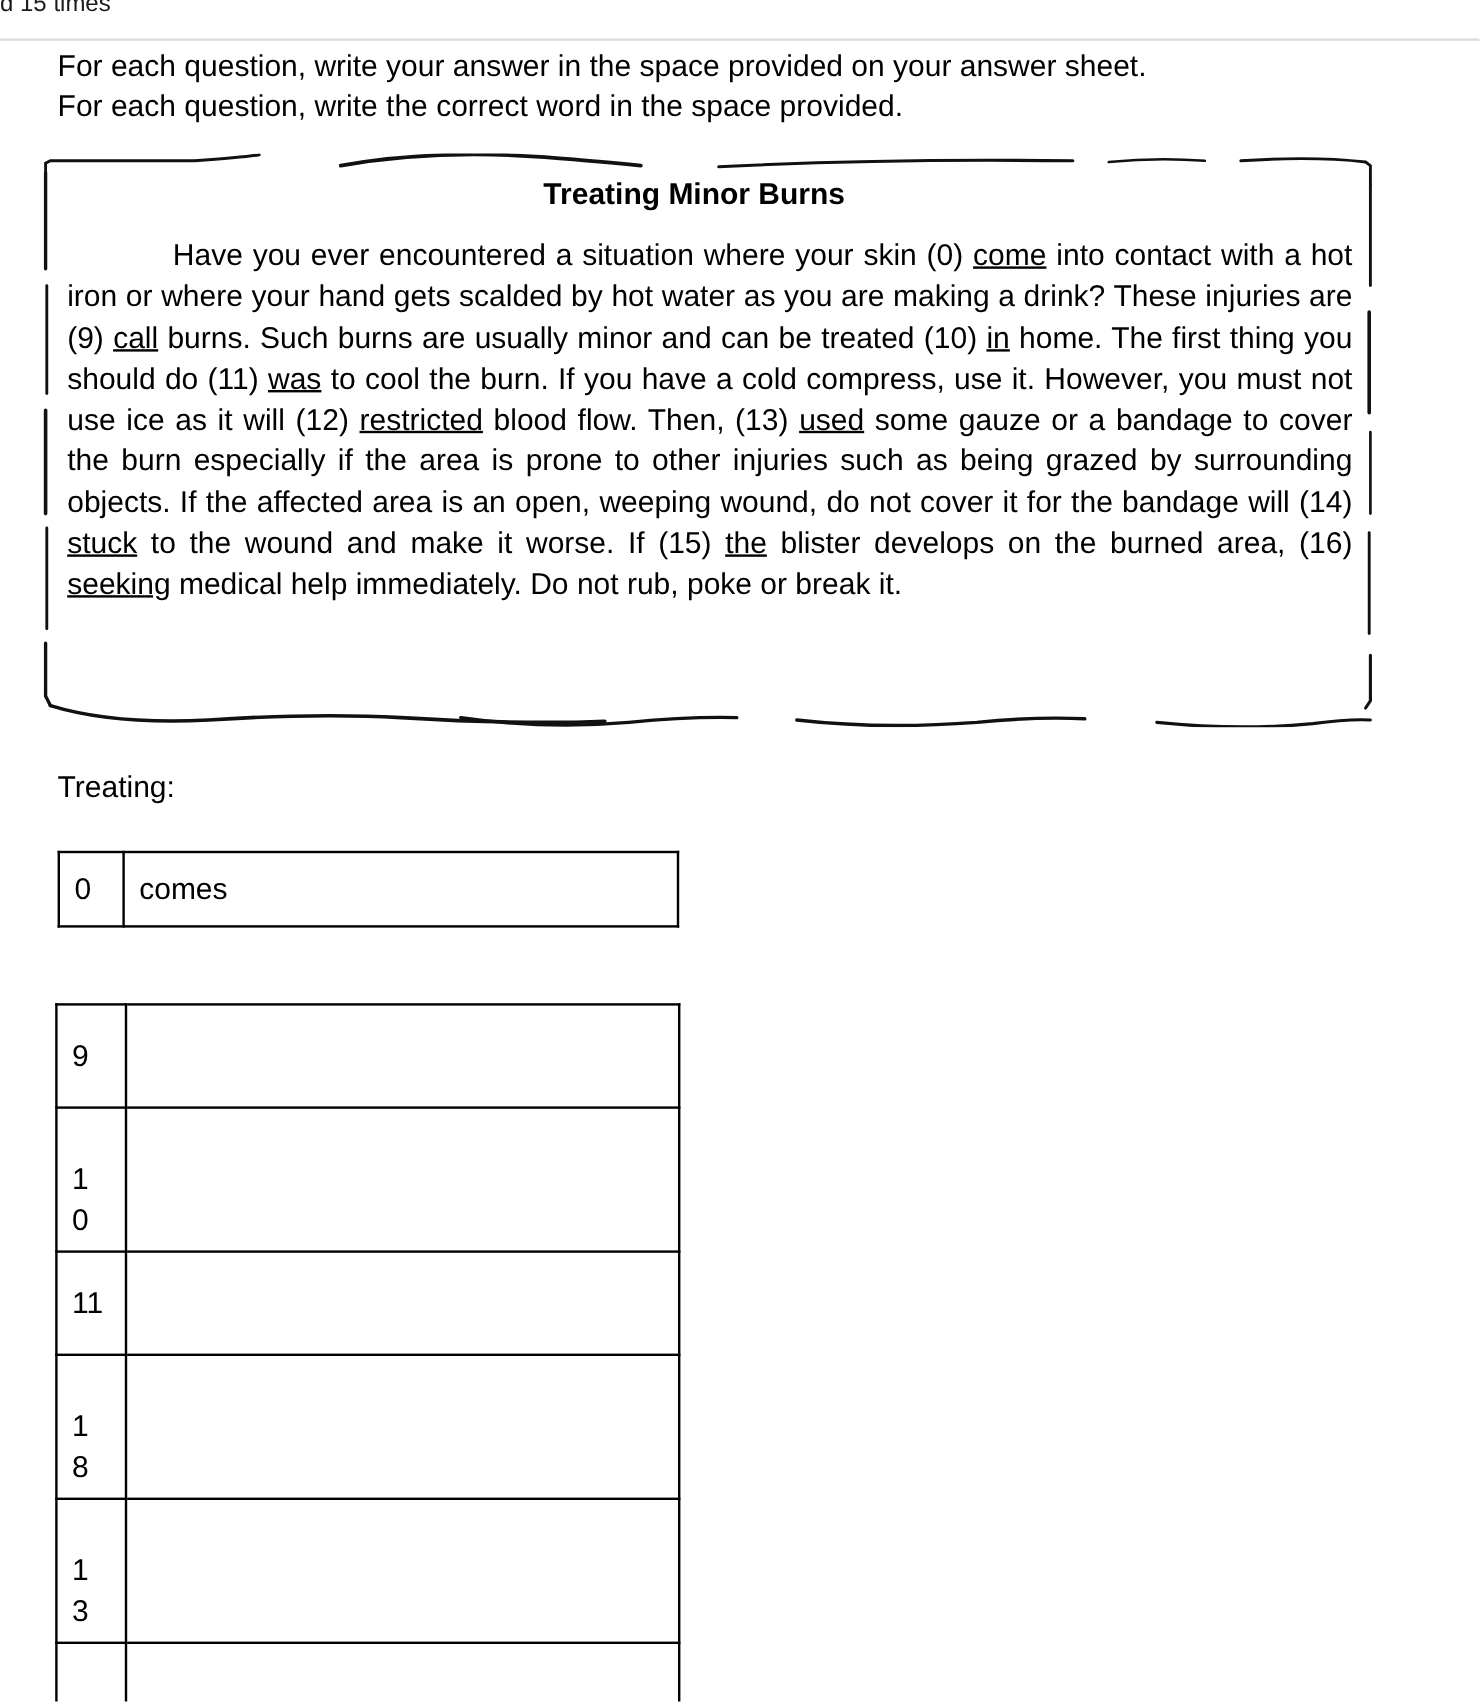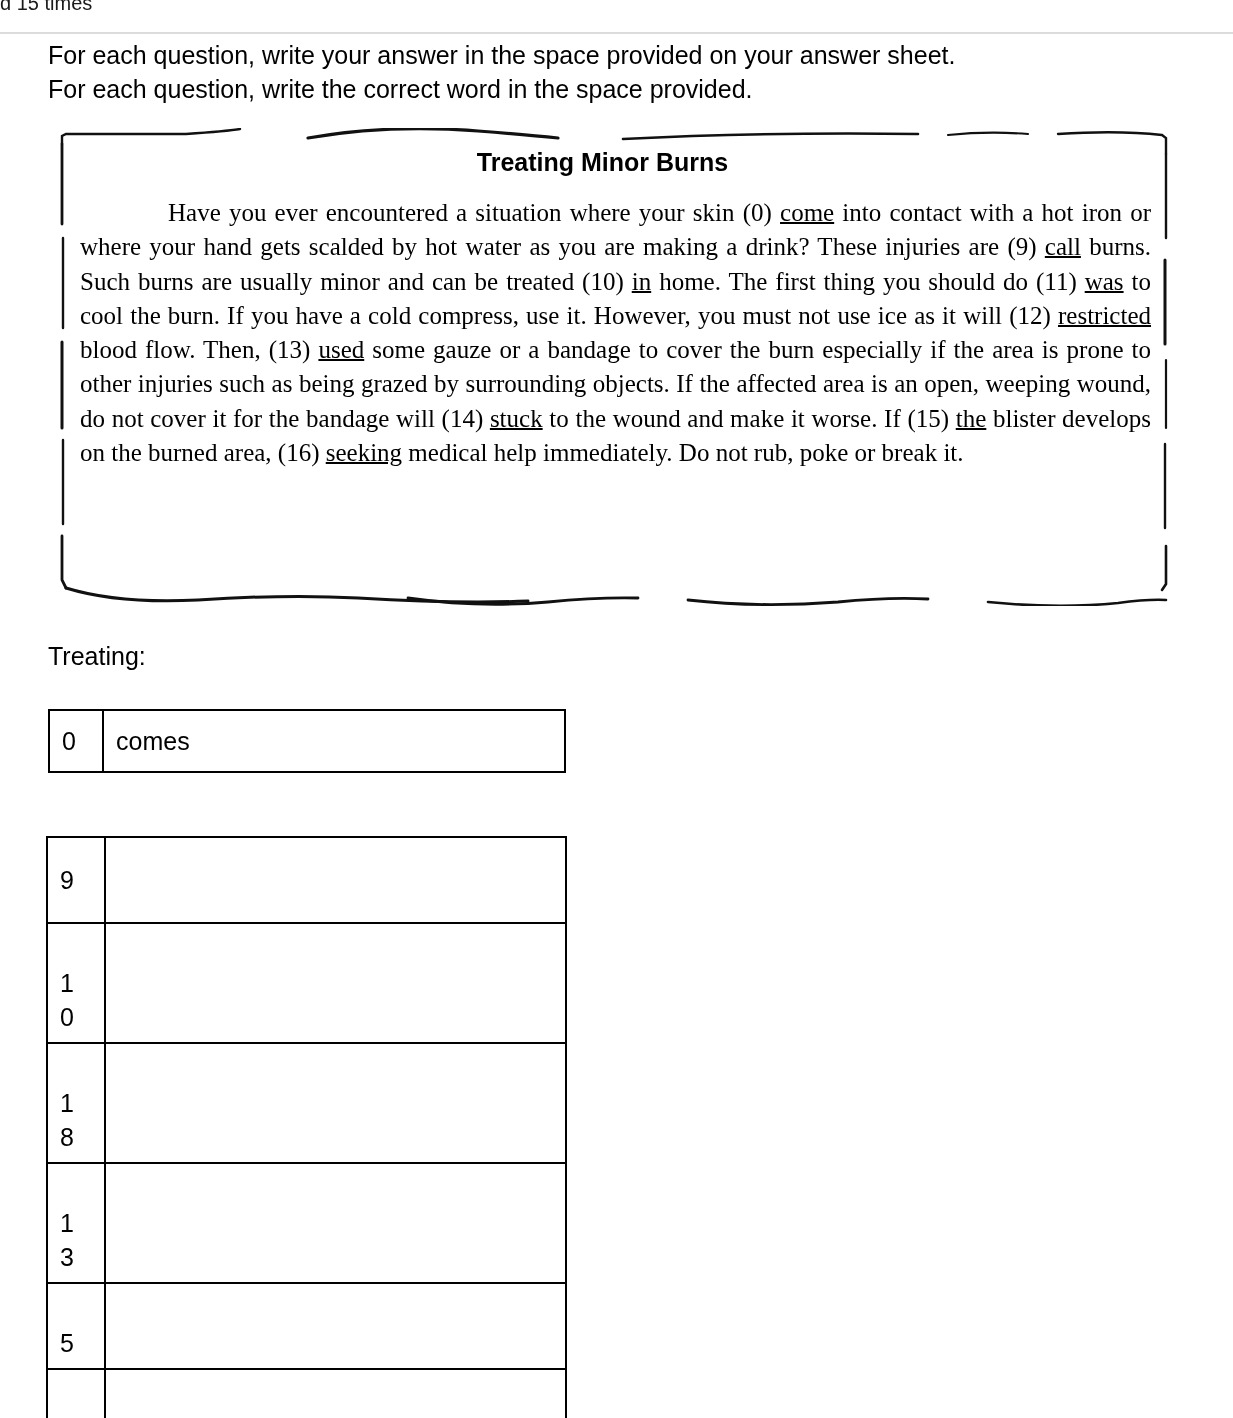--- a/index.html
+++ b/index.html
@@ -42,21 +42,21 @@
     top: 38px;
     width: 1140px;
     font-size: 25px;
     line-height: 34px;
   }
   .instructions div { white-space: nowrap; }
 
   
   .passage-panel {
     position: absolute;
-    left: 58px;
+    left: 34px;
     top: 128px;
     width: 1112px;
     height: 478px;
   }
   .passage-border {
     position: absolute;
     left: 0;
     top: 0;
     width: 1112px;
     height: 478px;
@@ -76,21 +76,20 @@
     margin: 0 0 18px 0;
     padding-right: 30px;
   }
   .passage-body {
     font-size: 25px;
     line-height: 34.3px;
     text-align: justify;
     text-justify: inter-word;
     margin: 0;
     padding-right: 4px;
-    font-family: Liberation Serif, serif;
   }
   .passage-body .indent { display: inline-block; width: 88px; }
   .gap { text-decoration: underline; text-underline-offset: 1px; }
 
   
   .example-label {
     position: absolute;
     left: 48px;
     top: 640px;
     font-size: 25px;
@@ -218,20 +217,26 @@
           <span class="num-plain">9</span>
         </td>
         <td class="ans-cell"></td>
       </tr>
       <tr class="r-two">
         <td class="num-cell">
           <span class="num-wrap">10</span>
         </td>
         <td class="ans-cell"></td>
       </tr>
+      <tr class="r-one">
+        <td class="num-cell">
+          <span class="num-plain">11</span>
+        </td>
+        <td class="ans-cell"></td>
+      </tr>
       <tr class="r-two">
         <td class="num-cell">
           <span class="num-wrap">18</span>
         </td>
         <td class="ans-cell"></td>
       </tr>
       <tr class="r-two">
         <td class="num-cell">
           <span class="num-wrap">13</span>
         </td>

